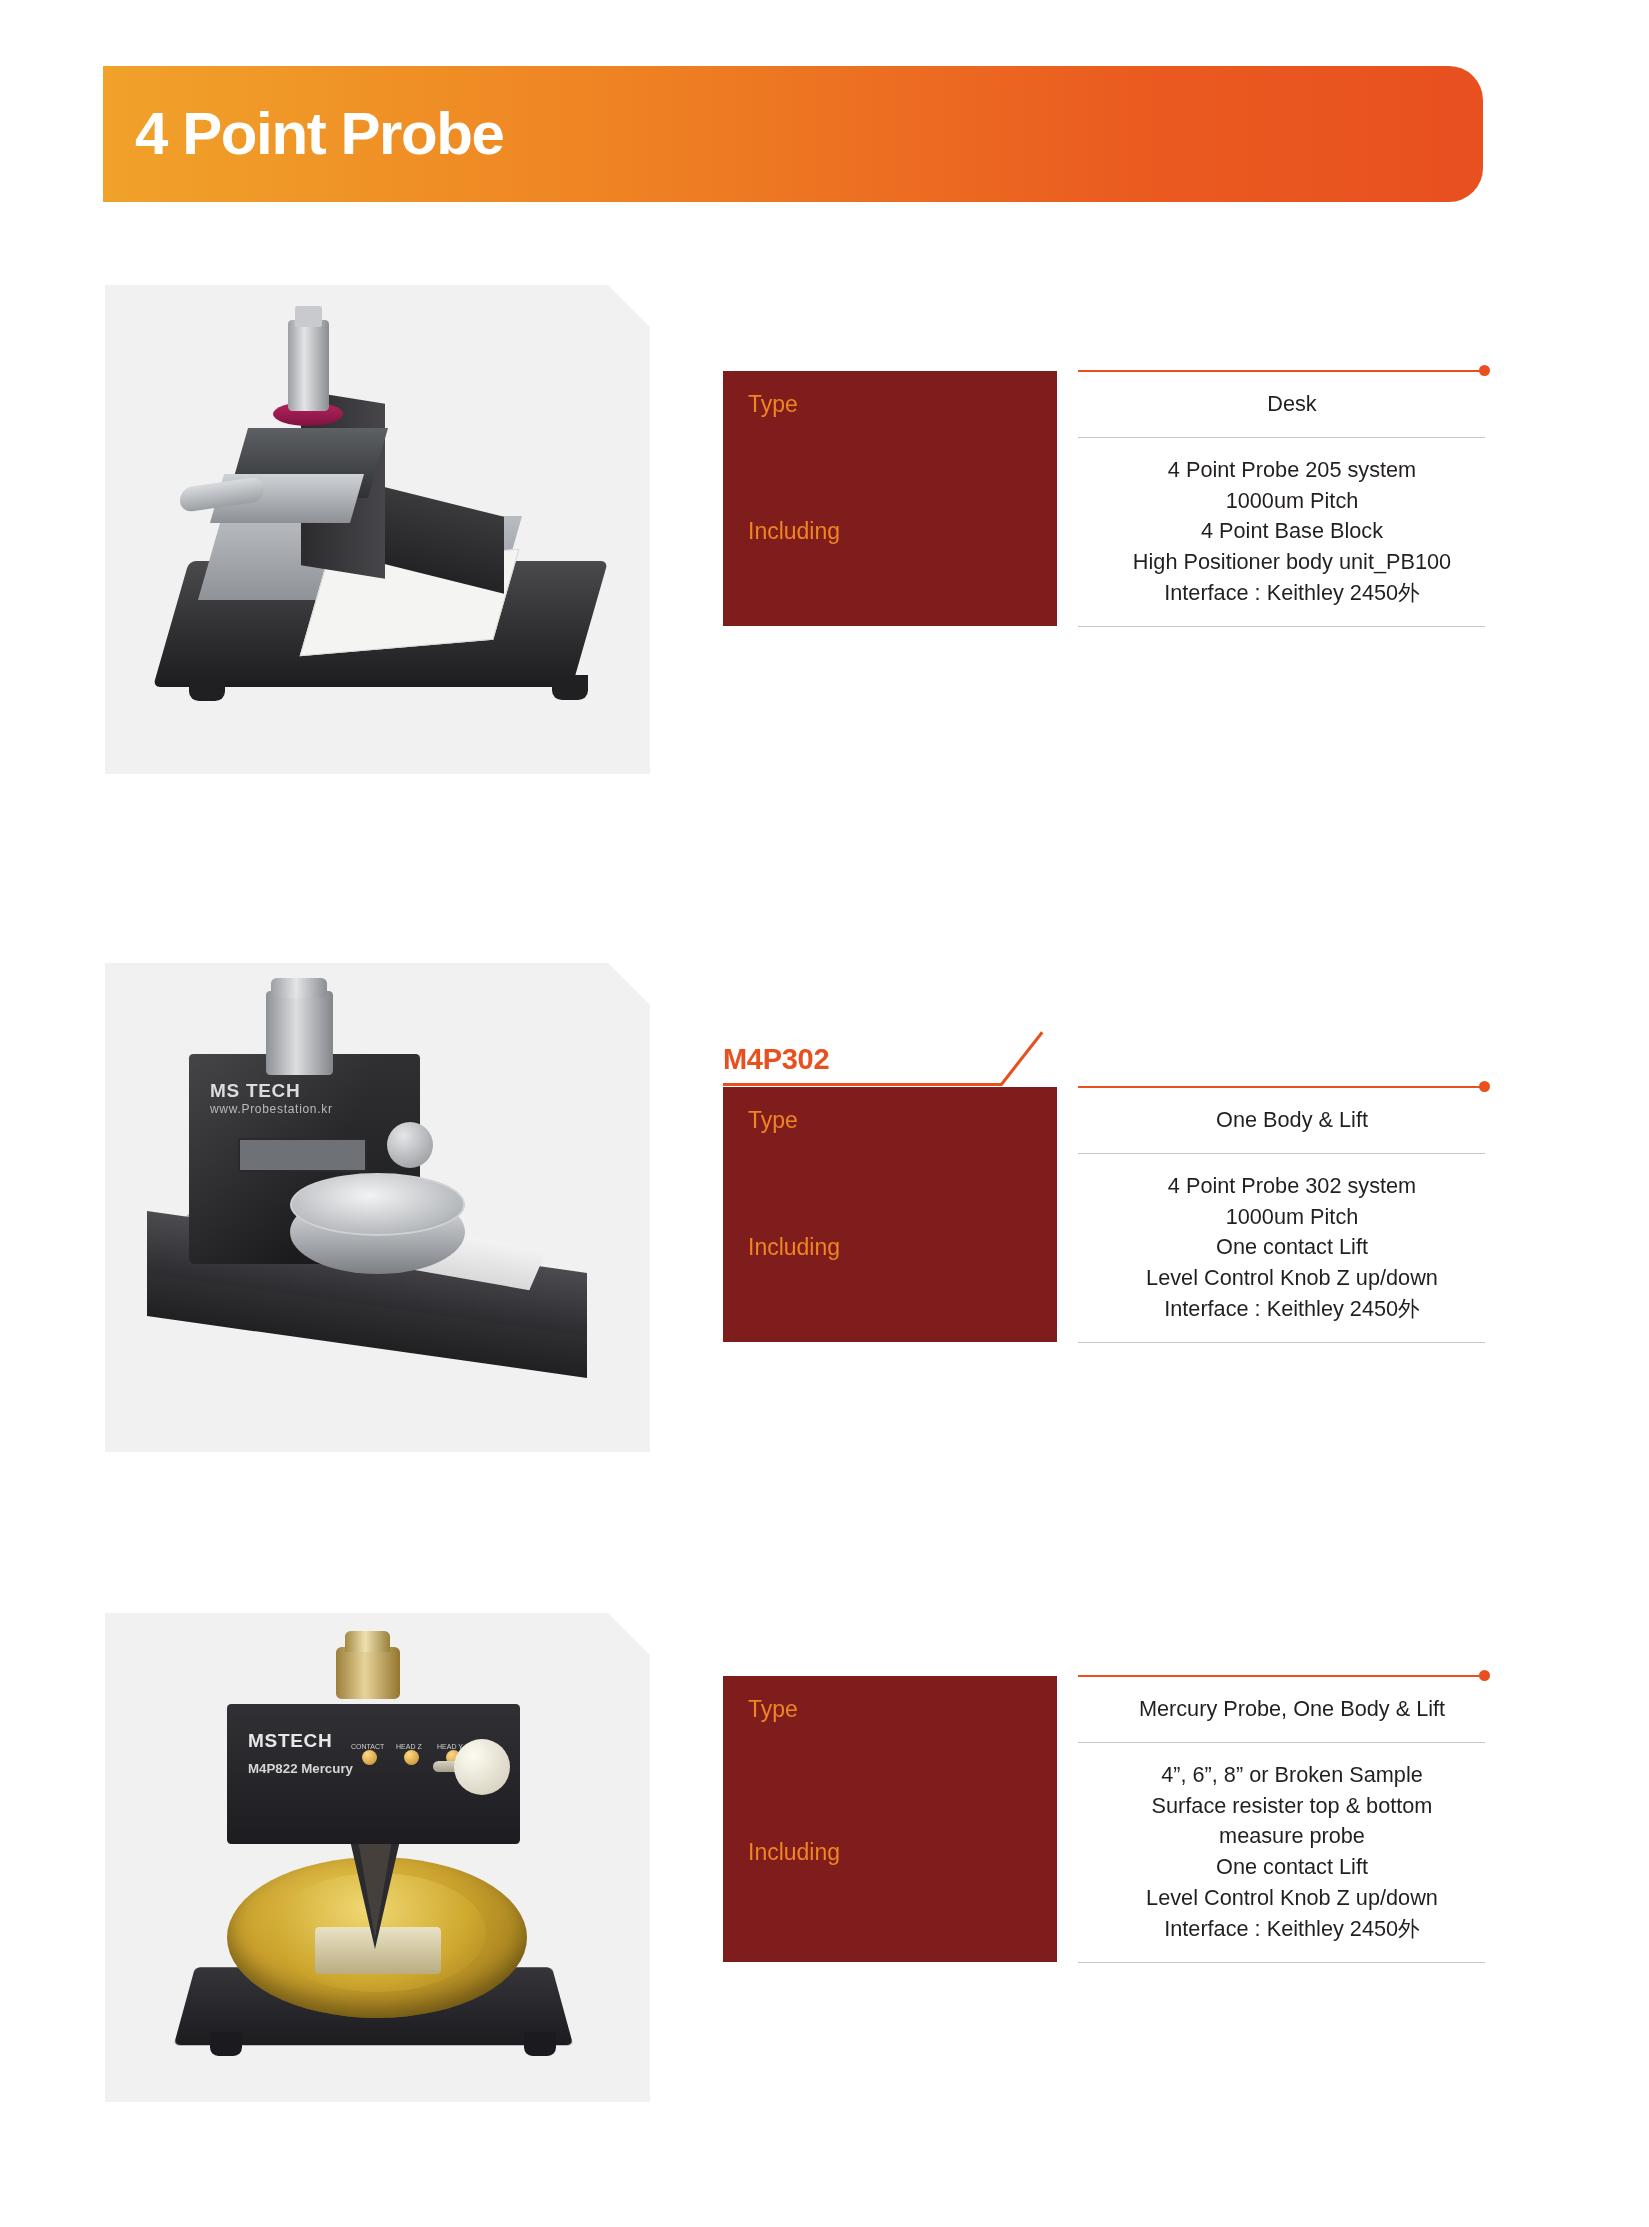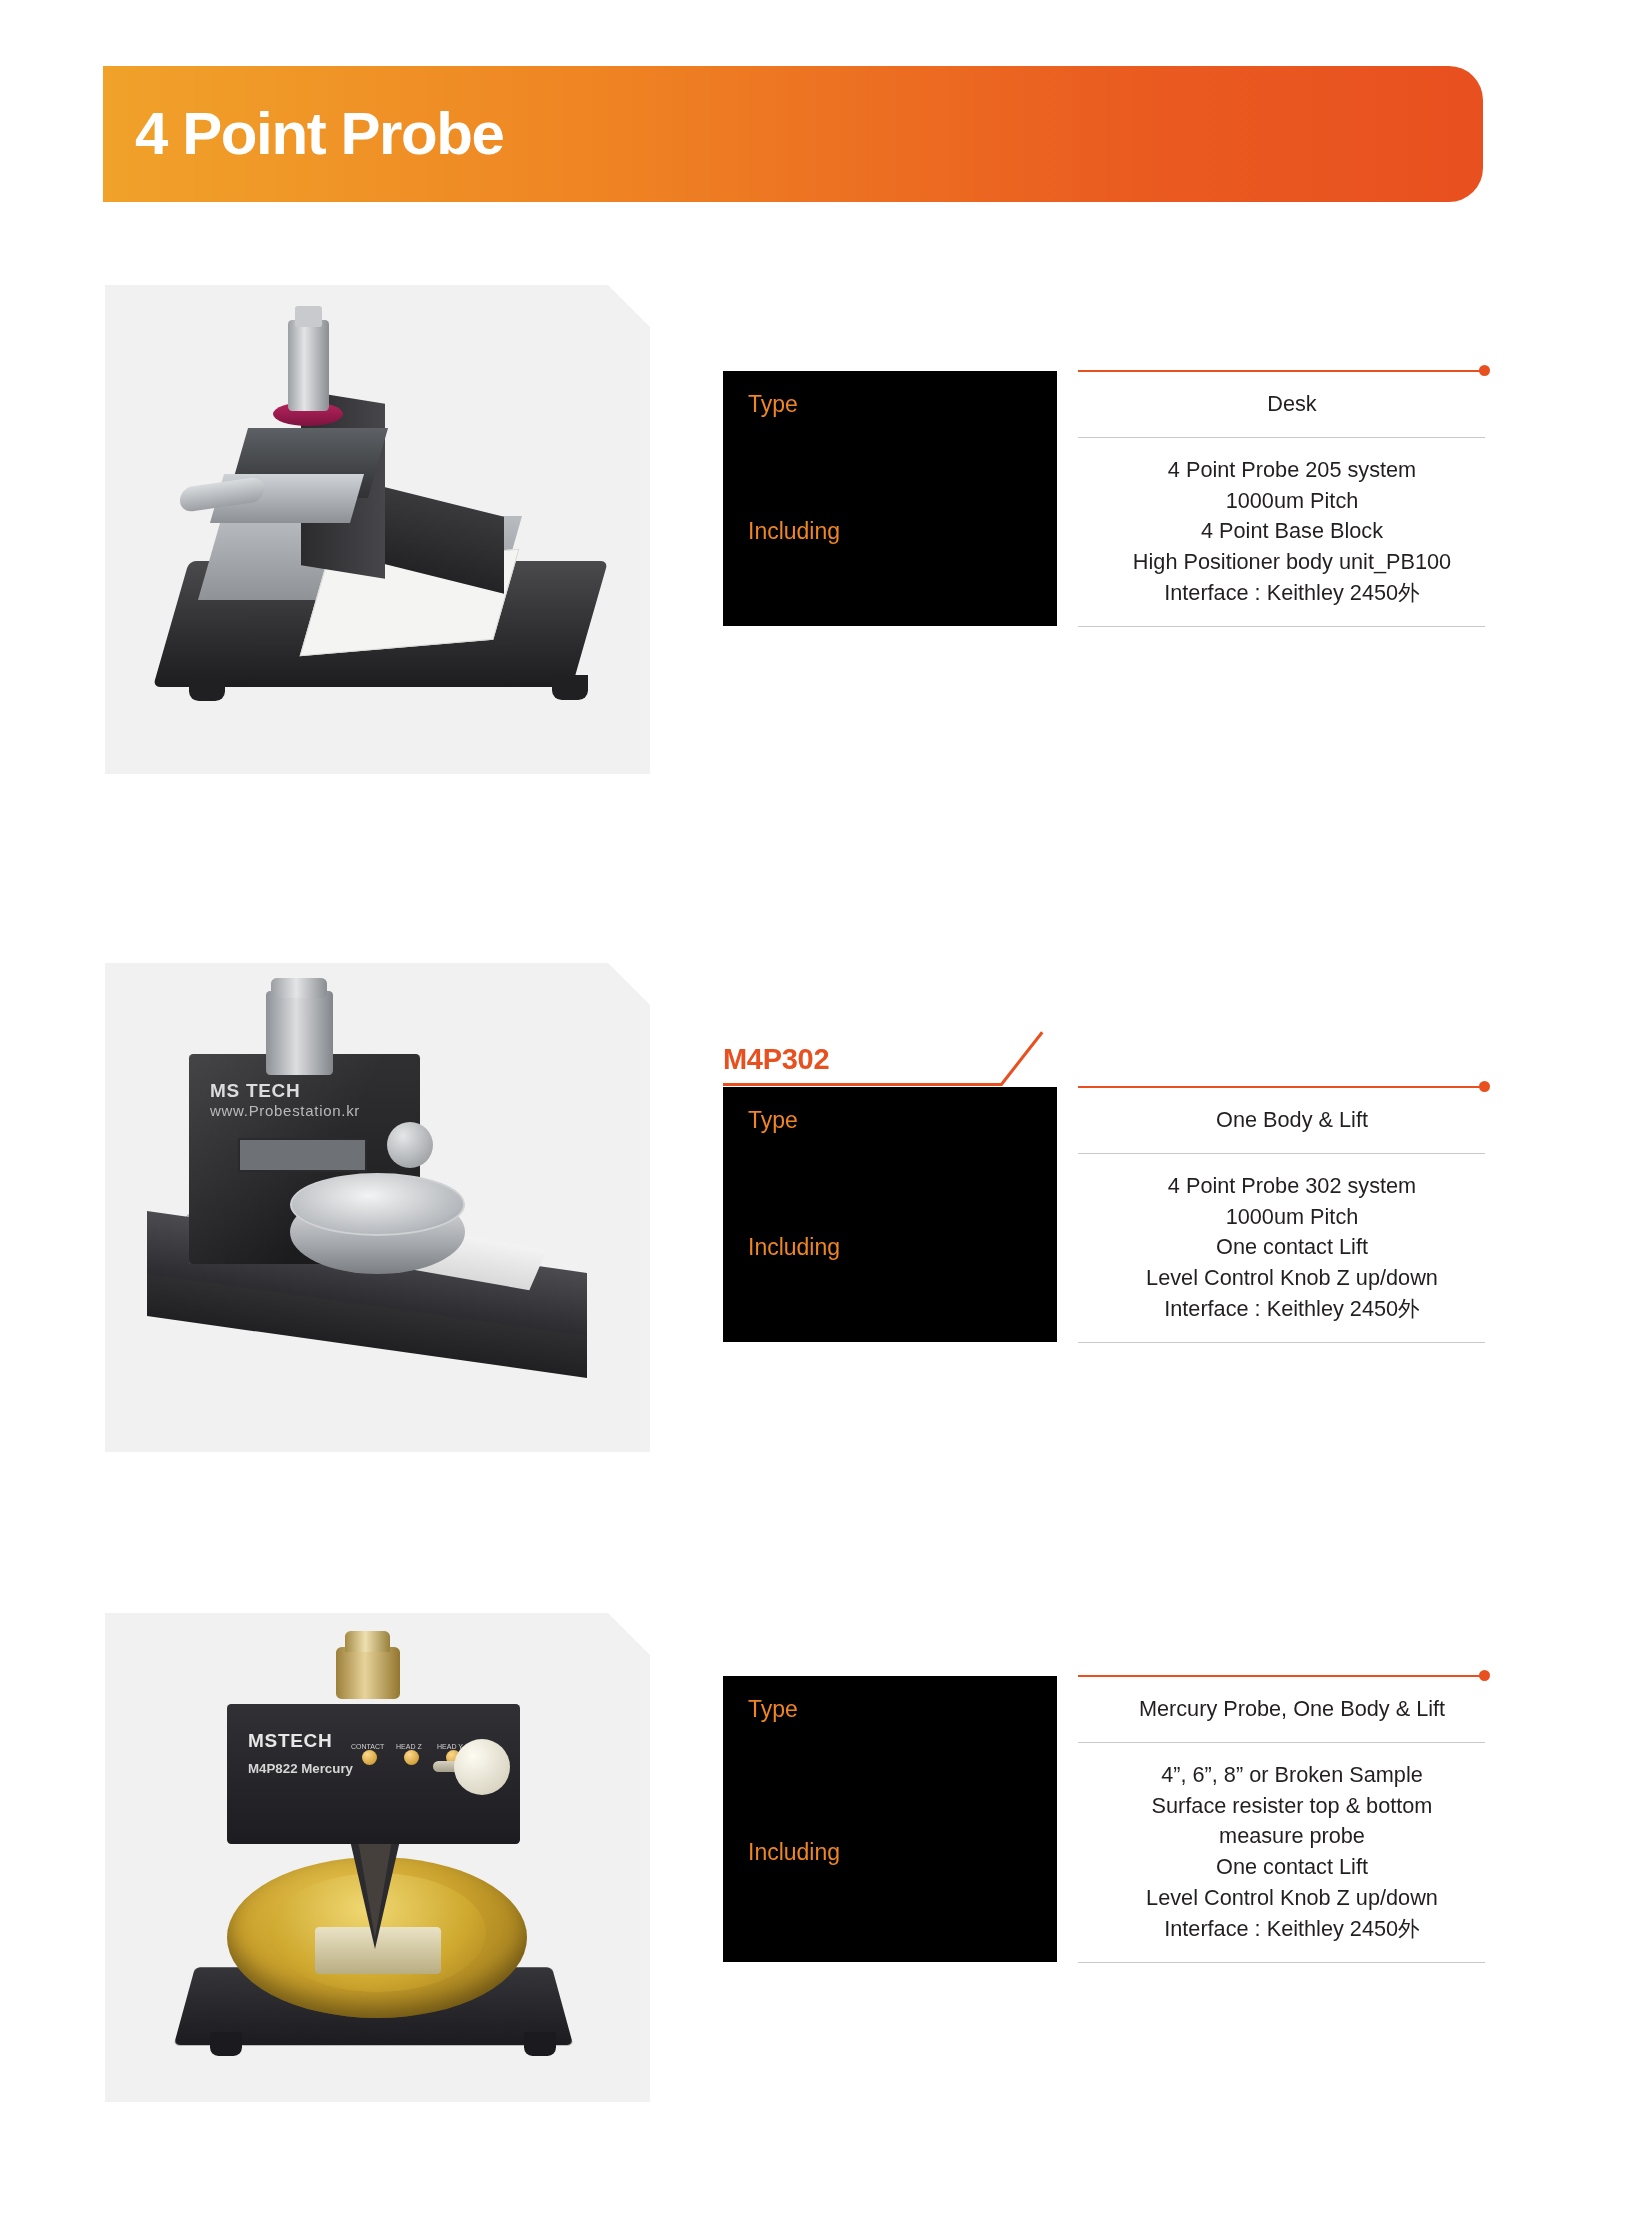--- a/index.html
+++ b/index.html
@@ -118,21 +118,21 @@
     border-collapse: collapse;
     width: 761px;
     table-layout: fixed;
   }
   table.spec-table td {
     vertical-align: middle;
     padding: 0;
   }
   .label-cell {
     width: 334px;
-    background: #000000;
+    background: #7f1d1d;
     color: #ef8523;
     font-size: 23px;
     padding: 18px 0 18px 25px !important;
   }
   .gap-cell { width: 21px; background: #ffffff; }
   .value-cell {
     width: 407px;
     font-size: 21.7px;
     color: #231f20;
     line-height: 1.42;
@@ -232,21 +232,21 @@
     border-radius: 4.2px;
   }
   .a2-body-face {
     position: absolute; left: 84px; top: 91px; width: 231px; height: 210px;
     background: linear-gradient(115deg,rgba(255,255,255,0.10),rgba(255,255,255,0) 60%);
   }
   .a2-label {
     position: absolute; left: 105px; top: 117px; color: #dcdcdc;
     font-size: 19px; font-weight: bold; letter-spacing: 0.7px;
   }
-  .a2-label small { display: block; font-size: 15px; font-weight: normal; color: #b9b9b9; }
+  .a2-label small { display: block; font-size: 12px; font-weight: normal; color: #b9b9b9; }
   .a2-panel {
     position: absolute; left: 133px; top: 175px; width: 129px; height: 34px;
     background: #6e7176; border: 2.1px solid #2a2a2c;
   }
   .a2-cyl {
     position: absolute; left: 161px; top: 28px; width: 67px; height: 84px;
     background: linear-gradient(90deg,#8e9196,#dcdee0 45%,#82858a);
     border-radius: 4.2px;
   }
   .a2-cyl-top {

